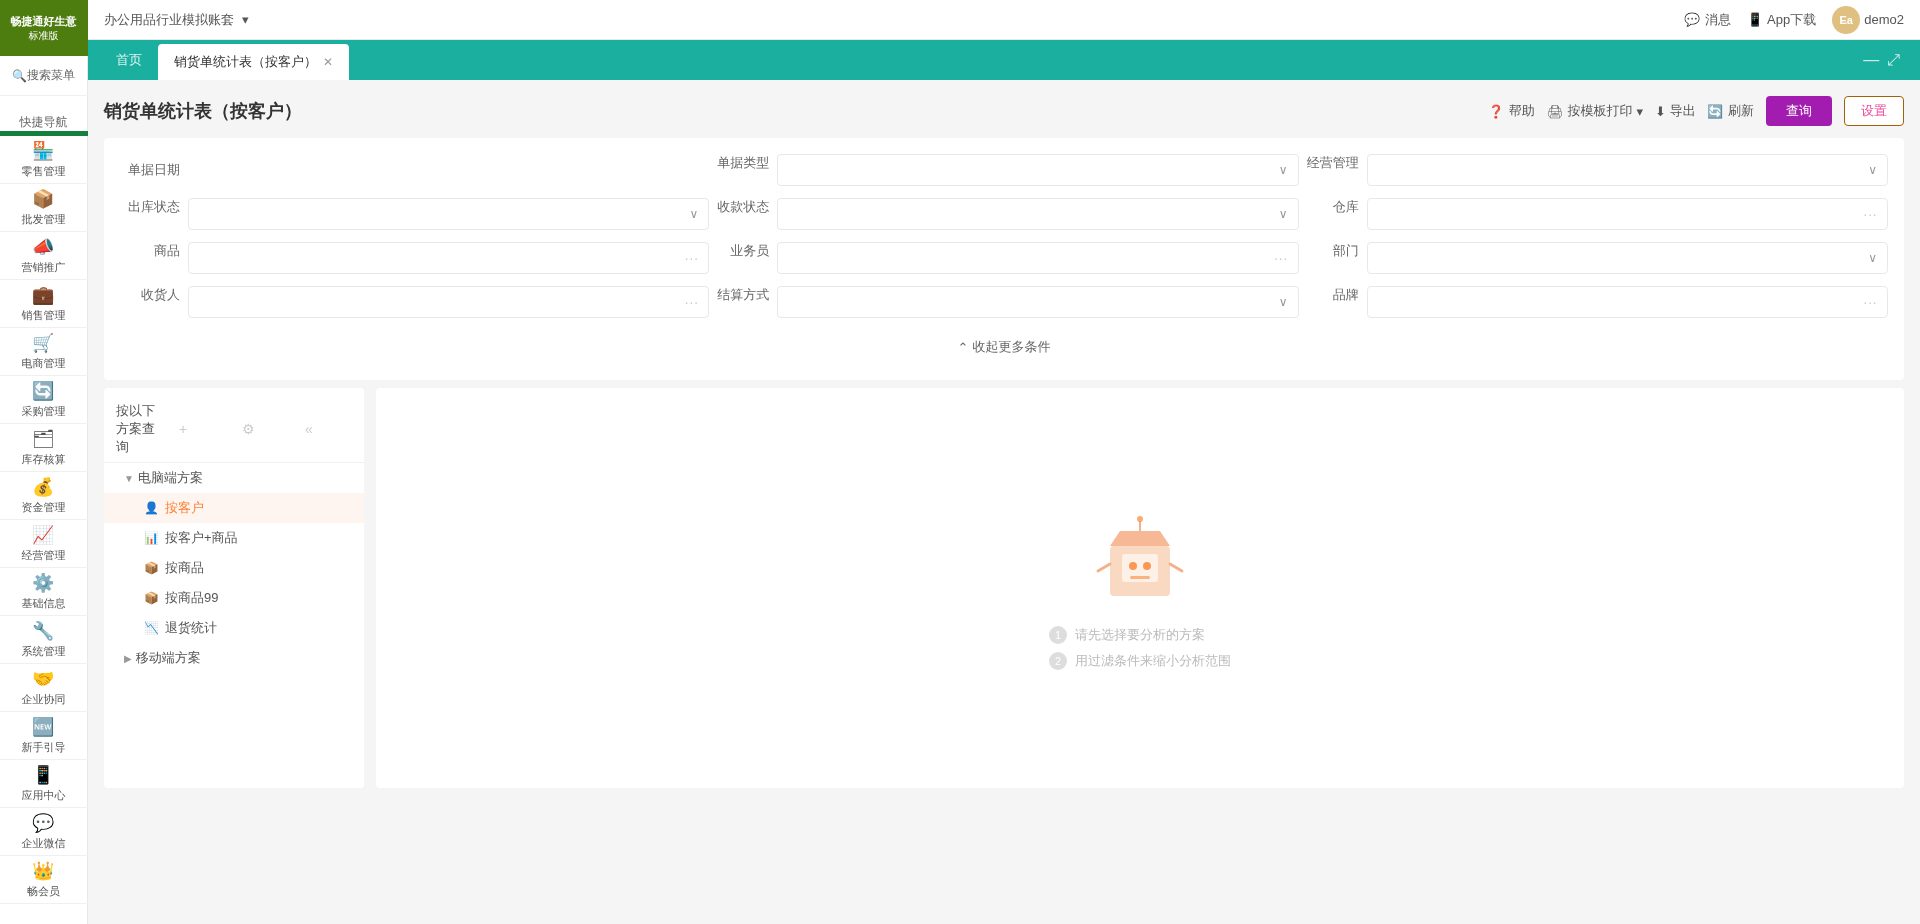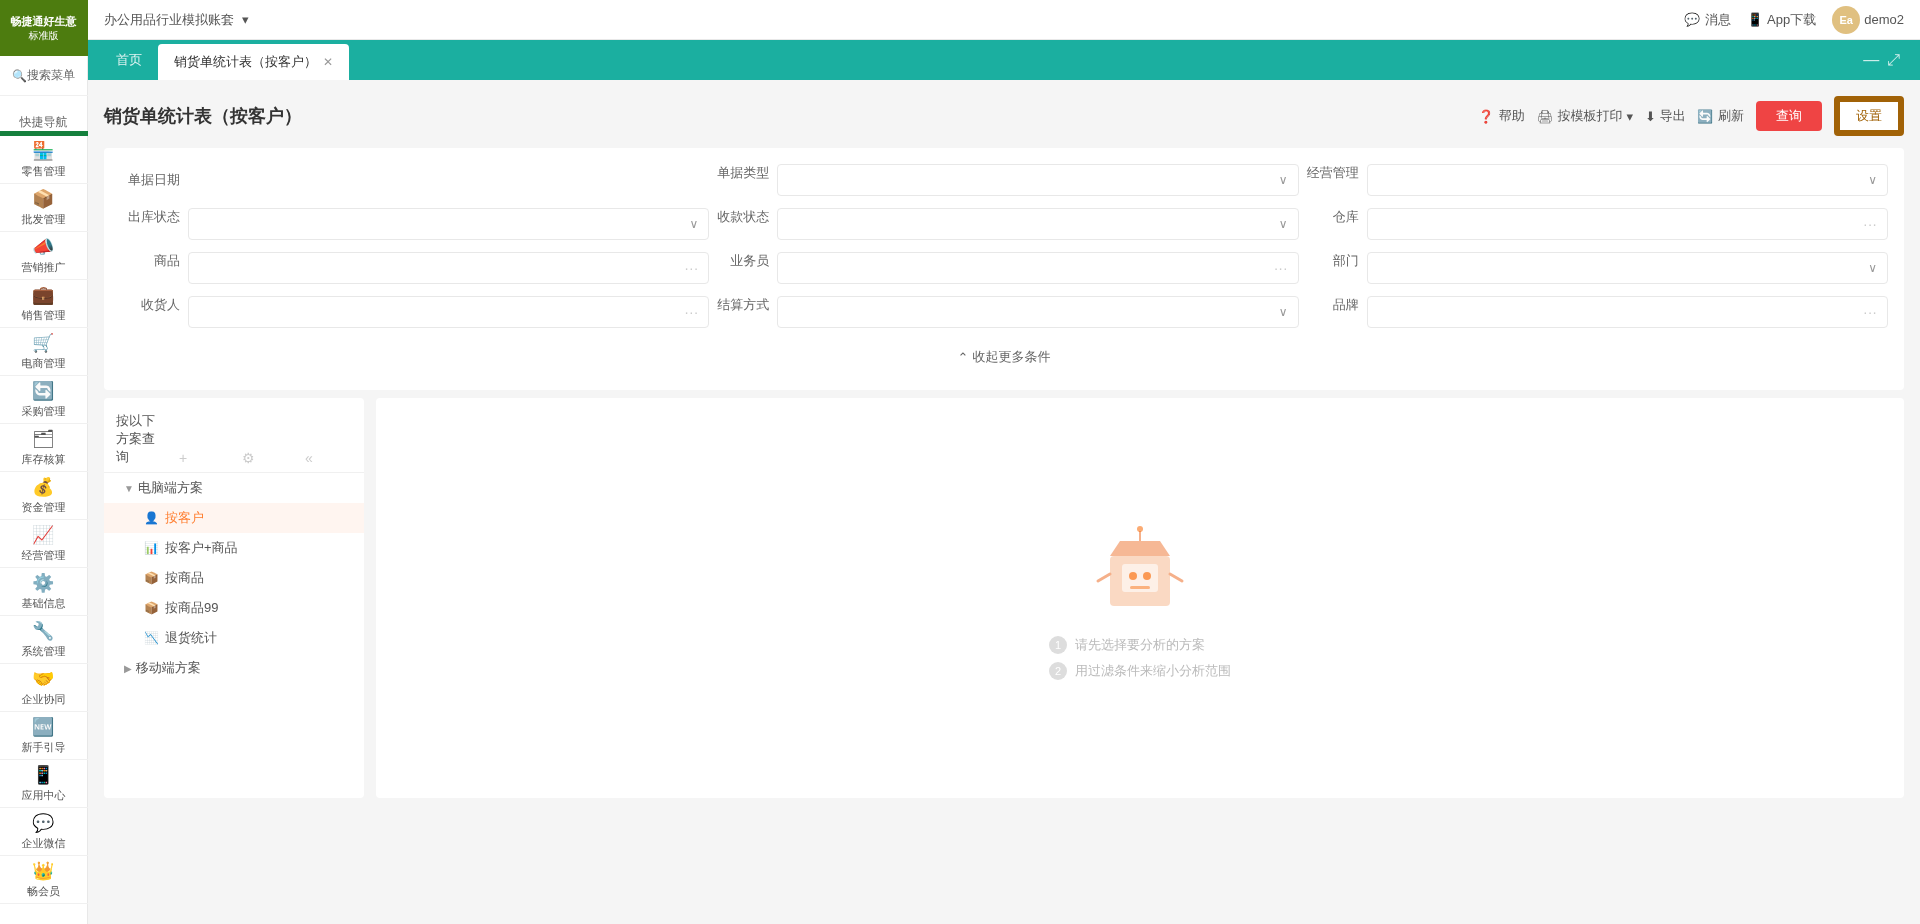--- a/index.html
+++ b/index.html
@@ -36,22 +36,22 @@
     .tab-expand-btn { color: rgba(255,255,255,0.8); cursor: pointer; font-size: 16px; }
 
     
     .content { flex: 1; background: #f5f5f5; overflow-y: auto; padding: 16px; }
 
     
     .page-header { display: flex; align-items: center; justify-content: space-between; margin-bottom: 12px; }
     .page-title { font-size: 18px; font-weight: bold; color: #333; }
     .page-actions { display: flex; align-items: center; gap: 12px; font-size: 13px; color: #555; }
     .page-action-btn { display: flex; align-items: center; gap: 4px; cursor: pointer; }
-    .btn-primary { background: #ef4444; color: #fff; border: none; padding: 6px 20px; border-radius: 4px; cursor: pointer; font-size: 13px; }
-    .btn-secondary { background: #fff; color: #a16207; border: 6px solid #a16207; padding: 5px 16px; border-radius: 4px; cursor: pointer; font-size: 13px; }
+    .btn-primary { background: #a21caf; color: #fff; border: none; padding: 6px 20px; border-radius: 4px; cursor: pointer; font-size: 13px; }
+    .btn-secondary { background: #fff; color: #ec4899; border: 1px solid #a16207; padding: 5px 16px; border-radius: 4px; cursor: pointer; font-size: 13px; }
 
     
     .filter-card { background: #fff; border-radius: 4px; padding: 16px; margin-bottom: 8px; }
     .filter-row { display: flex; align-items: center; gap: 0; margin-bottom: 12px; }
     .filter-row:last-child { margin-bottom: 0; }
     .filter-item { display: flex; align-items: flex-start; gap: 8px; flex: 1; }
     .filter-label { color: #666; font-size: 13px; white-space: nowrap; min-width: 60px; text-align: right; }
     .filter-input { flex: 1; border: 1px solid #e8e8e8; border-radius: 4px; padding: 5px 10px; font-size: 13px; color: #333; display: flex; align-items: center; justify-content: space-between; cursor: pointer; background: #fff; min-height: 32px; }
     .filter-date-group { display: flex; align-items: center; gap: 4px; flex: 1; }
     .date-btn { padding: 3px 8px; border-radius: 3px; cursor: pointer; font-size: 12px; color: #666; border: none; background: transparent; }
@@ -59,21 +59,21 @@
     .date-range { color: #ff7d2e; font-size: 12px; }
     .filter-dots { color: #ccc; cursor: pointer; font-size: 14px; margin-left: 4px; }
     .chevron-icon { color: #999; font-size: 12px; }
 
     
     .collapse-row { display: flex; align-items: center; justify-content: center; padding: 8px 0; cursor: pointer; color: #666; font-size: 13px; gap: 4px; }
 
     
     .main-body { display: flex; gap: 0; }
     .left-panel { width: 260px; background: #fff; border-radius: 4px; margin-right: 12px; padding: 8px 0; flex-shrink: 0; }
-    .left-panel-header { display: flex; align-items: flex-end; padding: 6px 12px; gap: 16px; font-size: 13px; color: #555; border-bottom: 1px solid #f0f0f0; }
+    .left-panel-header { display: flex; align-items: center; padding: 6px 12px; gap: 16px; font-size: 13px; color: #555; border-bottom: 1px solid #f0f0f0; }
     .left-panel-header span { flex: 1; }
     .left-panel-action { color: #ccc; cursor: pointer; font-size: 14px; }
     .tree-group { }
     .tree-group-title { display: flex; align-items: center; padding: 6px 12px 6px 20px; cursor: pointer; color: #555; font-size: 13px; gap: 4px; }
     .tree-group-title .arrow { color: #999; font-size: 10px; }
     .tree-item { padding: 6px 12px 6px 40px; cursor: pointer; color: #555; font-size: 13px; display: flex; align-items: center; gap: 6px; }
     .tree-item.active { color: #ff7d2e; background: #fff5f0; }
     .tree-item-icon { font-size: 12px; color: #999; }
 
     

